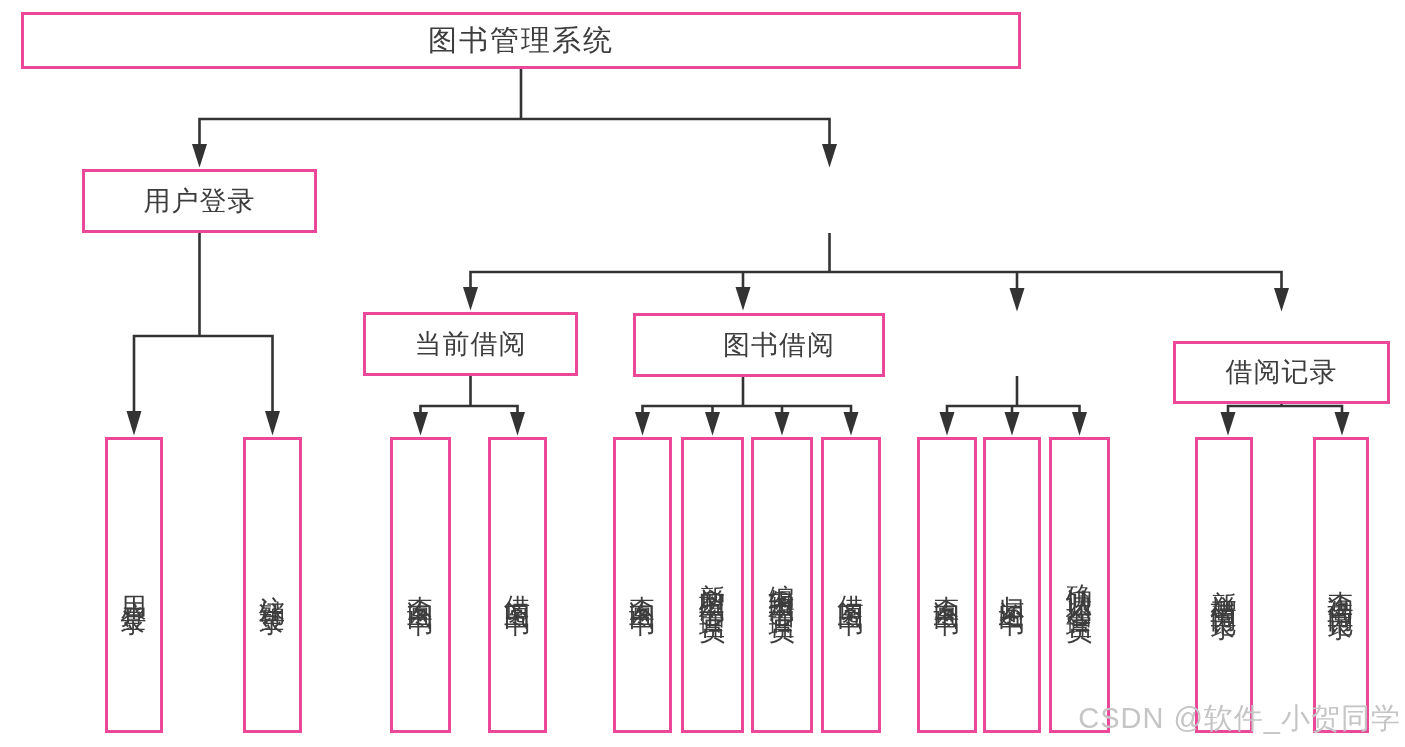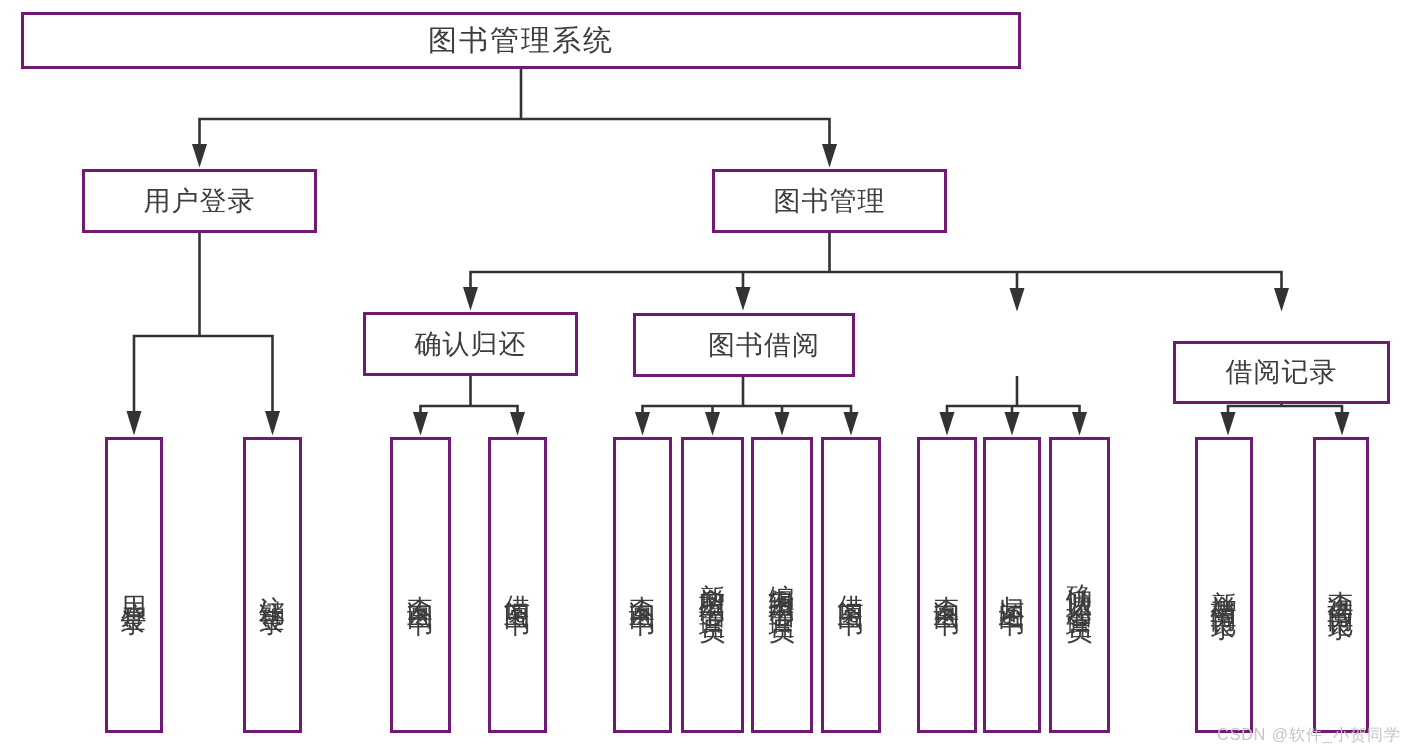--- a/index.html
+++ b/index.html
@@ -17,21 +17,21 @@
   }
   #wires {
     position: absolute;
     left: 0; top: 0;
     width: 1405px;
     height: 747px;
   }
   .node {
     position: absolute;
     box-sizing: border-box;
-    border: 3px solid #701a75;
+    border: 3px solid #ec4899;
     background: #ffffff;
     color: #3d3d3d;
     display: flex;
     align-items: center;
     justify-content: center;
     text-align: center;
     z-index: 2;
   }
   .hnode {
     font-size: 27px;
@@ -48,22 +48,22 @@
     font-size: 26px;
     writing-mode: vertical-rl;
     text-orientation: mixed;
     letter-spacing: 5px;
     line-height: 1;
     word-break: break-all;
   }
   #watermark {
     position: absolute;
     right: 4px;
-    bottom: 1px;
-    font-size: 16px;
+    bottom: 8px;
+    font-size: 29px;
     color: #c5c5c5;
     letter-spacing: 1px;
     z-index: 3;
     white-space: nowrap;
   }
 </style>
 </head>
 <body>
 
 <div id="canvas">
@@ -97,24 +97,23 @@
       <polygon points="1004.5,412 1019.5,412 1012,435.5"></polygon>
       <polygon points="1072,412 1087,412 1079.5,435.5"></polygon>
       <polygon points="1220.5,412 1235.5,412 1228,435.5"></polygon>
       <polygon points="1334.5,412 1349.5,412 1342,435.5"></polygon>
     </g>
   </svg>
 
   <div class="node hnode rootnode" style="left:21px; top:12px; width:1000px; height:57px;">图书管理系统</div>
 
   <div class="node hnode" style="left:82px; top:169px; width:235px; height:64px;">用户登录</div>
-  <div class="node hnode" style="left:712px; top:169px; width:235px; height:64px;">图书管理</div>
 
-  <div class="node hnode" style="left:363px; top:312px; width:215px; height:64px;">确认归还</div>
-  <div class="node hnode" style="left:633px; top:313px; width:222px; height:64px;padding-left:40px;">图书借阅</div>
+  <div class="node hnode" style="left:363px; top:312px; width:215px; height:64px;">当前借阅</div>
+  <div class="node hnode" style="left:633px; top:313px; width:252px; height:64px;padding-left:40px;">图书借阅</div>
   <div class="node hnode" style="left:1173px; top:313px; width:217px; height:63px;margin-top:28px;">借阅记录</div>
 
   <div class="node vnode" style="left:105px; width:58px;">用户登录</div>
   <div class="node vnode" style="left:243px; width:59px;">注销登录</div>
 
   <div class="node vnode" style="left:390px; width:61px;">查询图书</div>
   <div class="node vnode" style="left:488px; width:59px;">借阅图书</div>
 
   <div class="node vnode" style="left:613px; width:59px;">查询图书</div>
   <div class="node vnode" style="left:681px; width:63px;">新增图书（管理员）</div>

